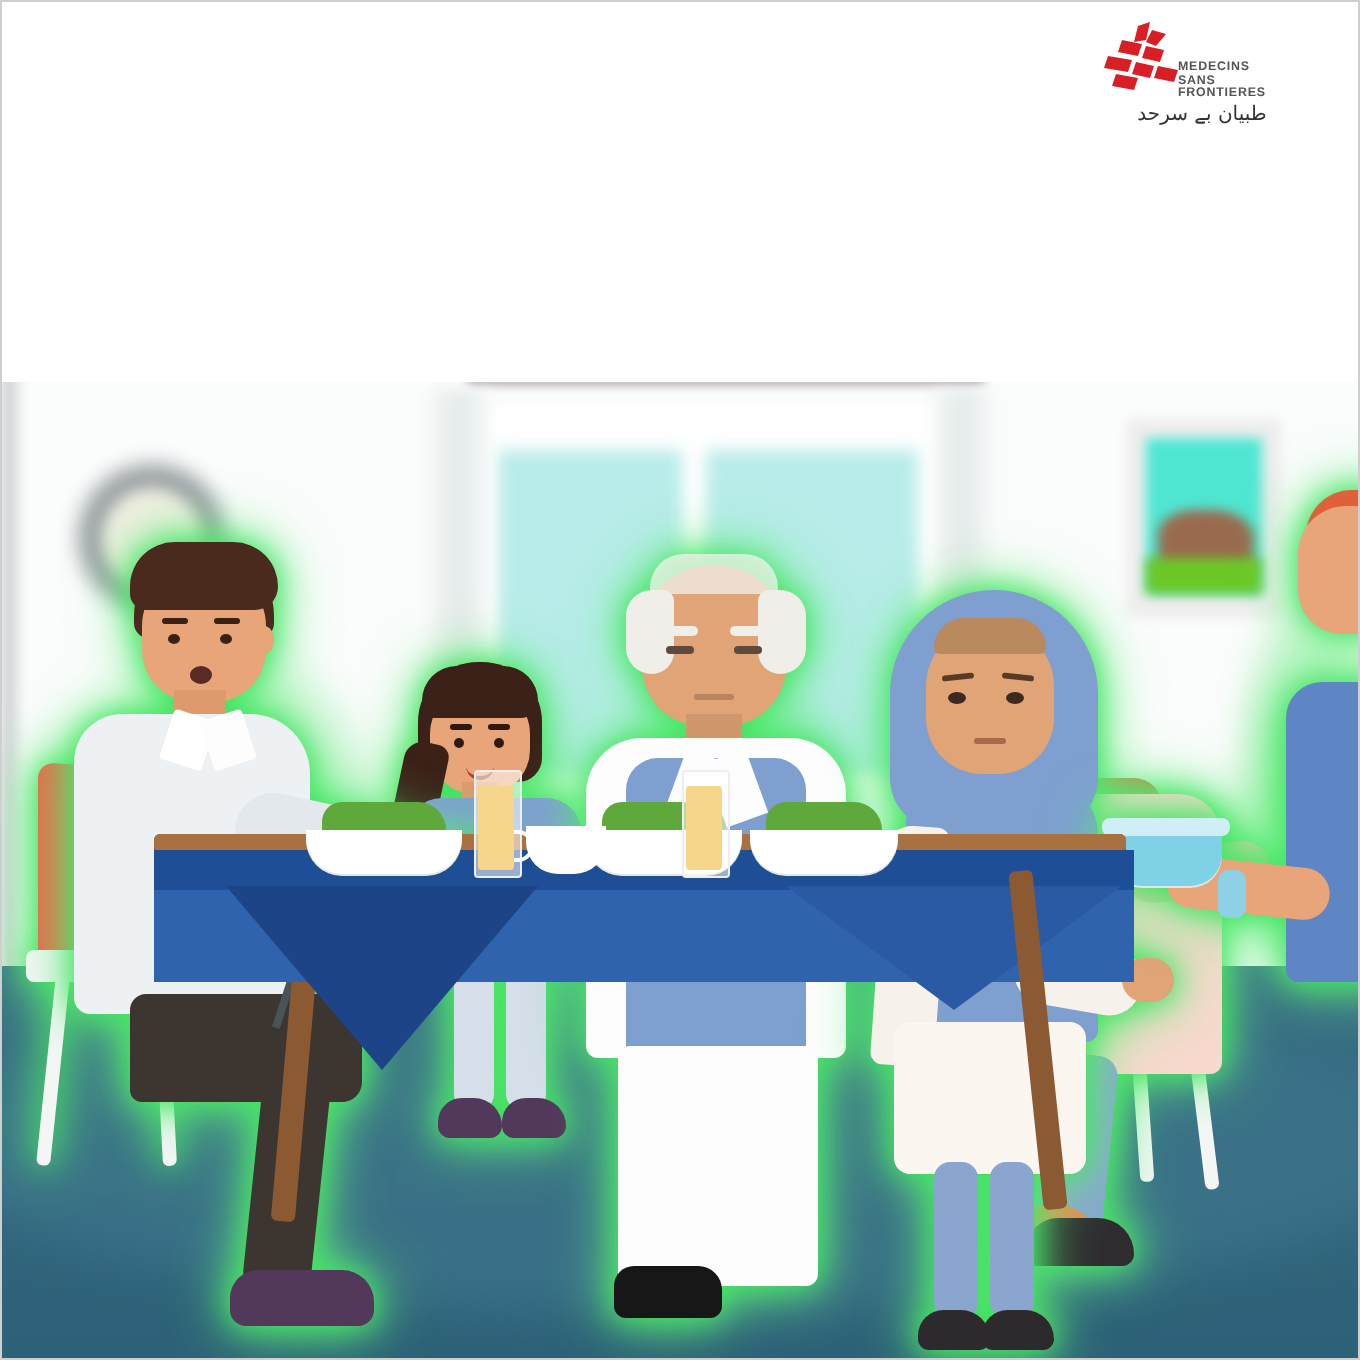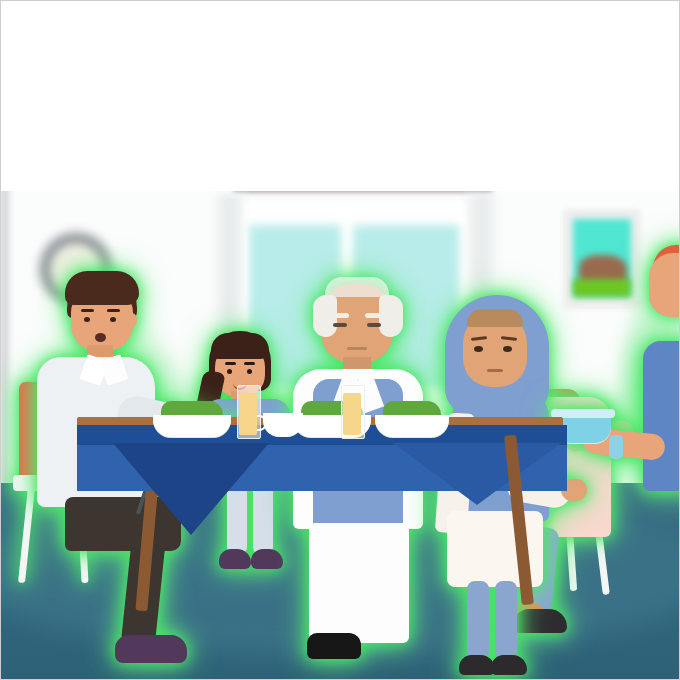--- a/index.html
+++ b/index.html
@@ -471,20 +471,39 @@
 
     <div class="cloth"></div>
     <div class="clothdark"></div>
     <div class="drapeL"></div>
     <div class="drapeR"></div>
     <div class="tlegR"></div>
   </div>
 
   <div class="topband"></div>
 
+  <div class="logo">
+    <svg class="mark" viewBox="0 0 46 34">
+      <g fill="#d81f26">
+        <path d="M20 2 L26 0 L24 9 L18 10 Z"></path>
+        <path d="M27 4 L34 6 L29 12 L24 10 Z"></path>
+        <path d="M12 9 L22 11 L20 17 L10 15 Z"></path>
+        <path d="M24 12 L33 14 L31 20 L22 18 Z"></path>
+        <path d="M5 17 L17 19 L15 25 L3 23 Z"></path>
+        <path d="M19 20 L28 22 L26 28 L17 26 Z"></path>
+        <path d="M9 26 L20 28 L18 34 L7 32 Z"></path>
+        <path d="M30 22 L40 24 L38 30 L28 28 Z"></path>
+      </g>
+    </svg>
+    <div class="mtxt">
+      <span>MEDECINS</span>
+      <span>SANS FRONTIERES</span>
+    </div>
+    <div class="urdu">طبیان بے سرحد</div>
+  </div>
 
   <div class="headline">Let’s start awareness from our homes,</div>
 
   <div class="redbar">
     <div class="sub">LET’S GET VACCINATED!</div>
   </div>
 
 </div>
 
 </body></html>

